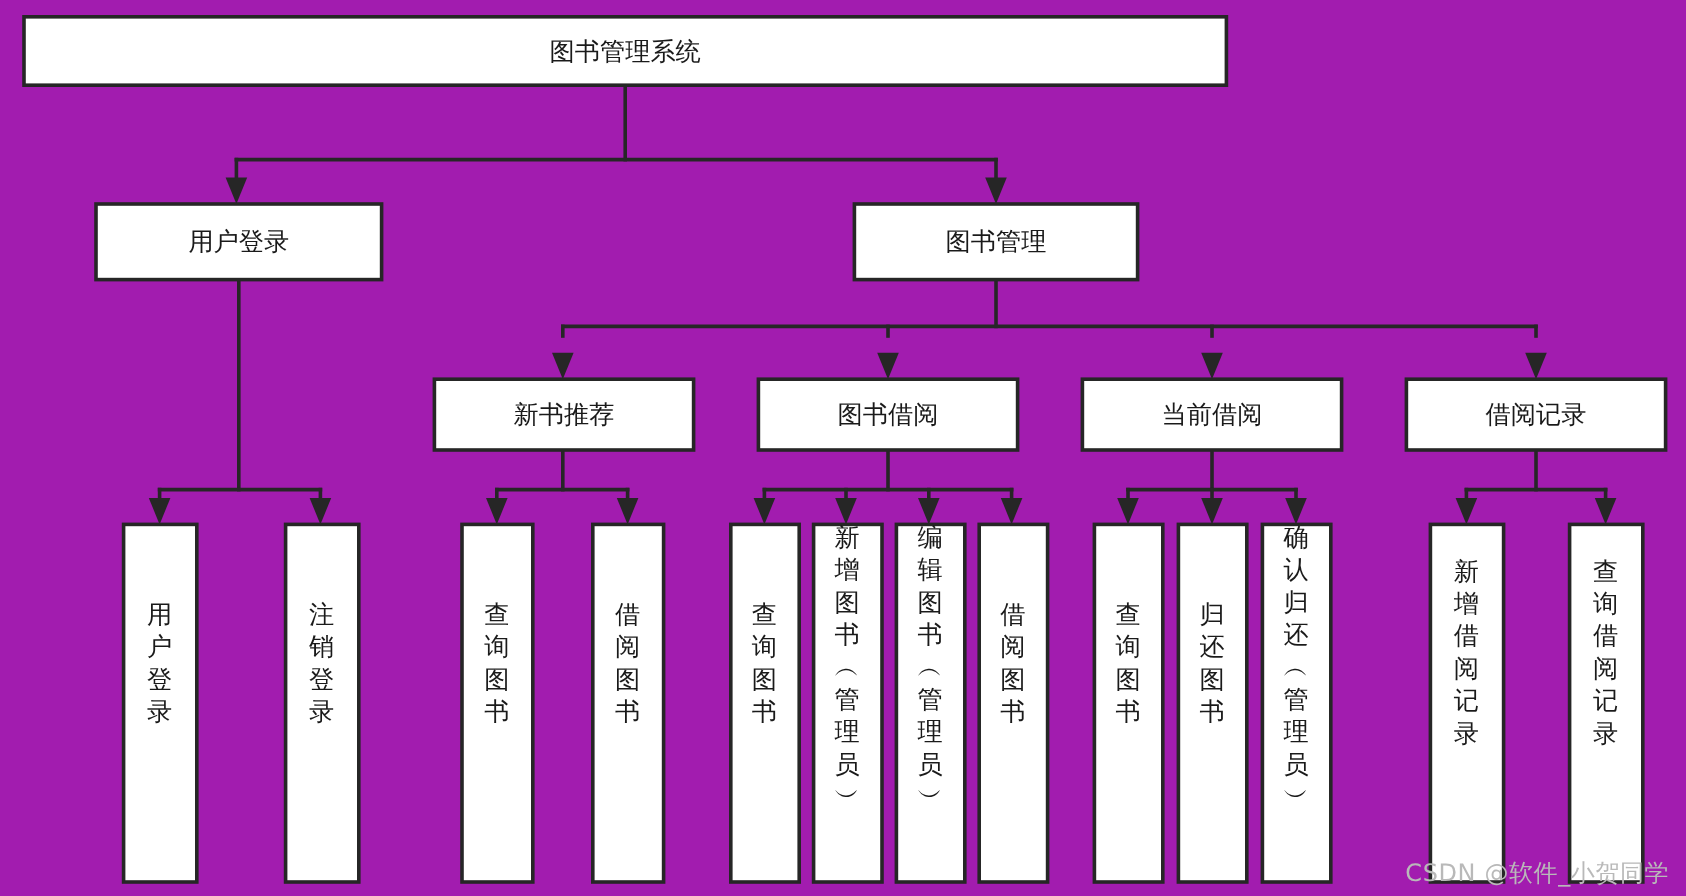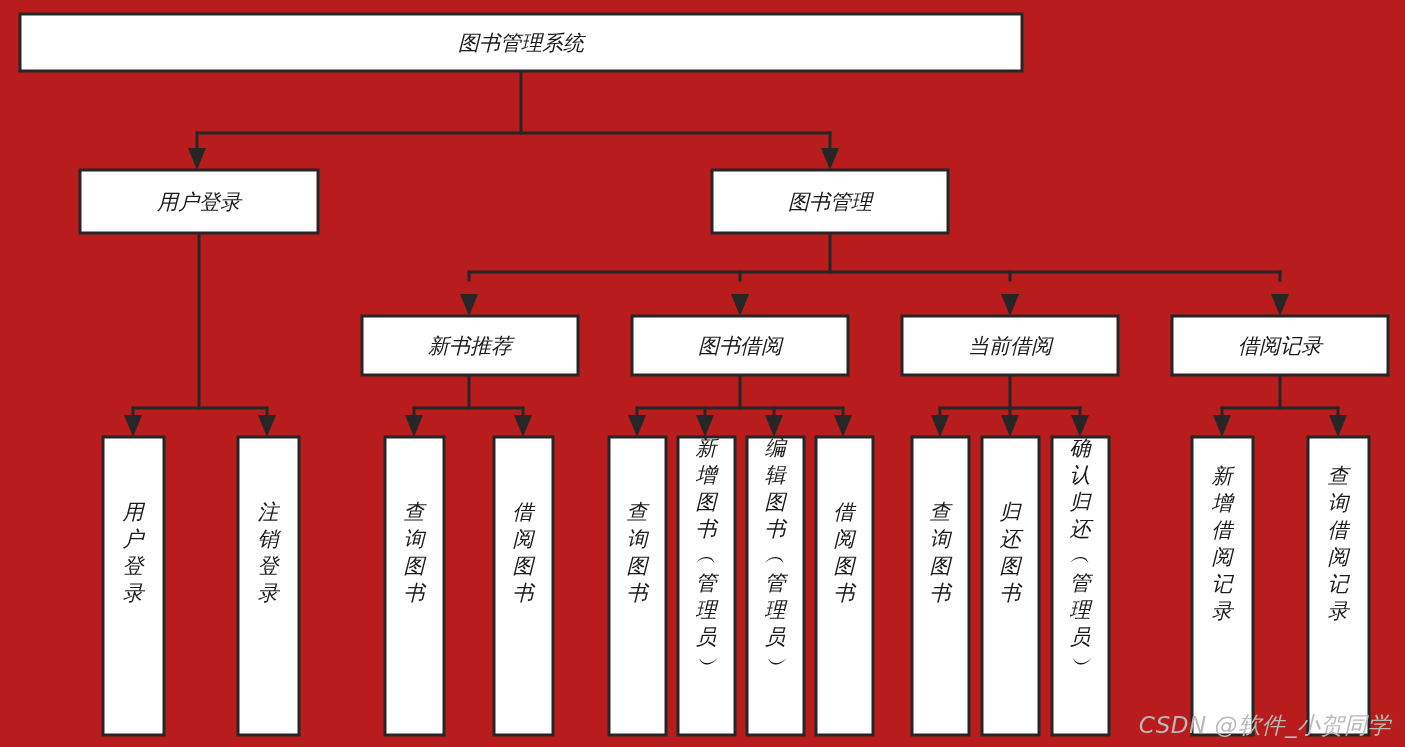--- a/index.html
+++ b/index.html
@@ -10,22 +10,21 @@
   body {
     width: 1405px;
     height: 747px;
     overflow: hidden;
     font-family: "DejaVu Sans", "Liberation Sans", sans-serif;
   }
   #diagram-root {
     position: relative;
     width: 1405px;
     height: 747px;
-    background: #b91c1c;
-    font-style: italic;
+    background: #a21caf;
   }
   svg.flow {
     position: absolute;
     left: 0;
     top: 0;
     width: 1405px;
     height: 747px;
     display: block;
   }
   .box-rect {
@@ -53,21 +52,21 @@
     font-family: "DejaVu Sans", "Liberation Sans", sans-serif;
     font-size: 21px;
     fill: #1a1a1a;
     text-anchor: middle;
   }
   .watermark {
     position: absolute;
     right: 14px;
     bottom: 6px;
     font-family: "DejaVu Sans", "Liberation Sans", sans-serif;
-    font-size: 23px;
+    font-size: 20px;
     color: #b9b9b9;
     letter-spacing: 0.5px;
     white-space: nowrap;
     user-select: none;
   }
 </style>
 </head>
 <body>
 
 <div id="diagram-root">

